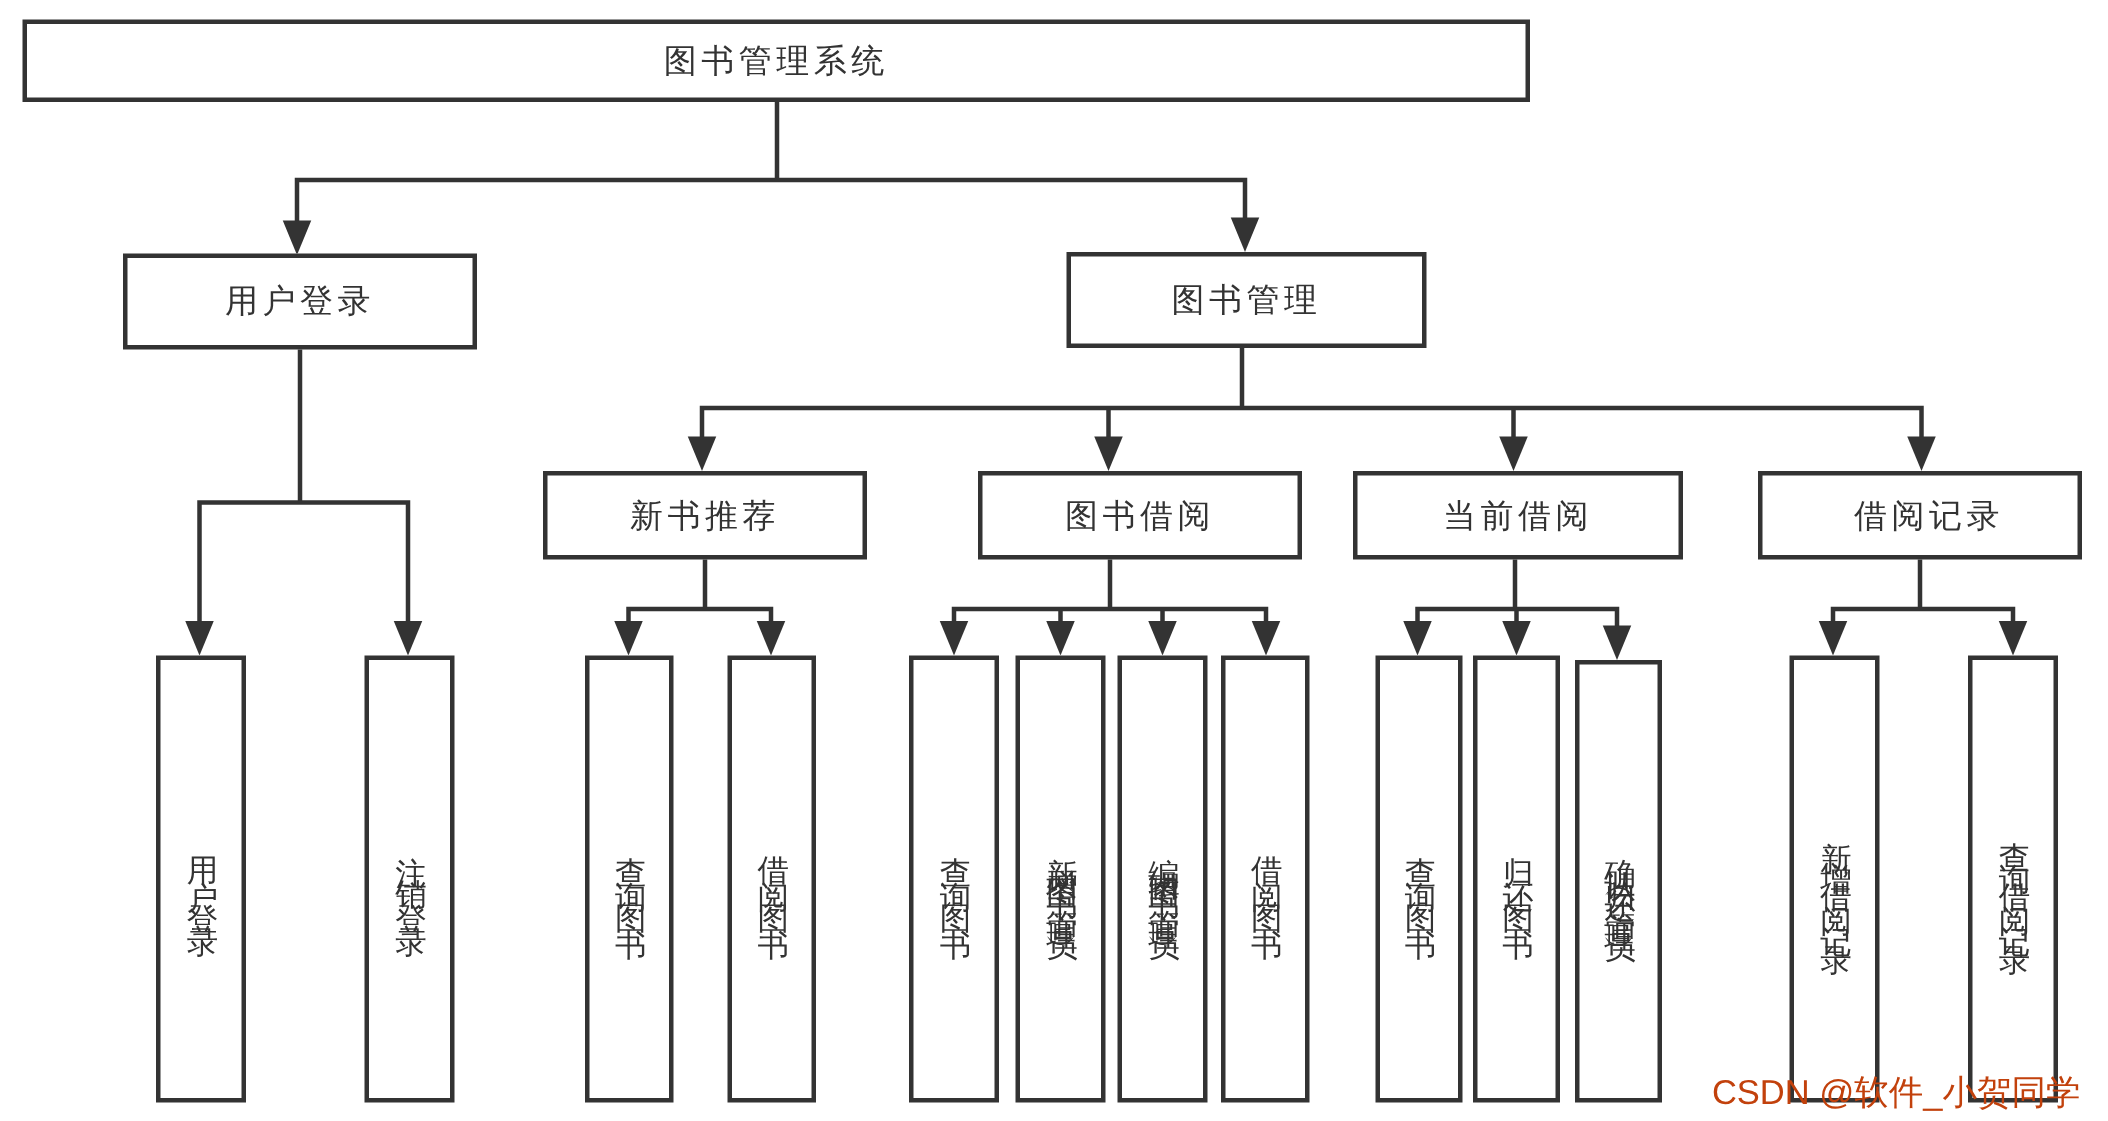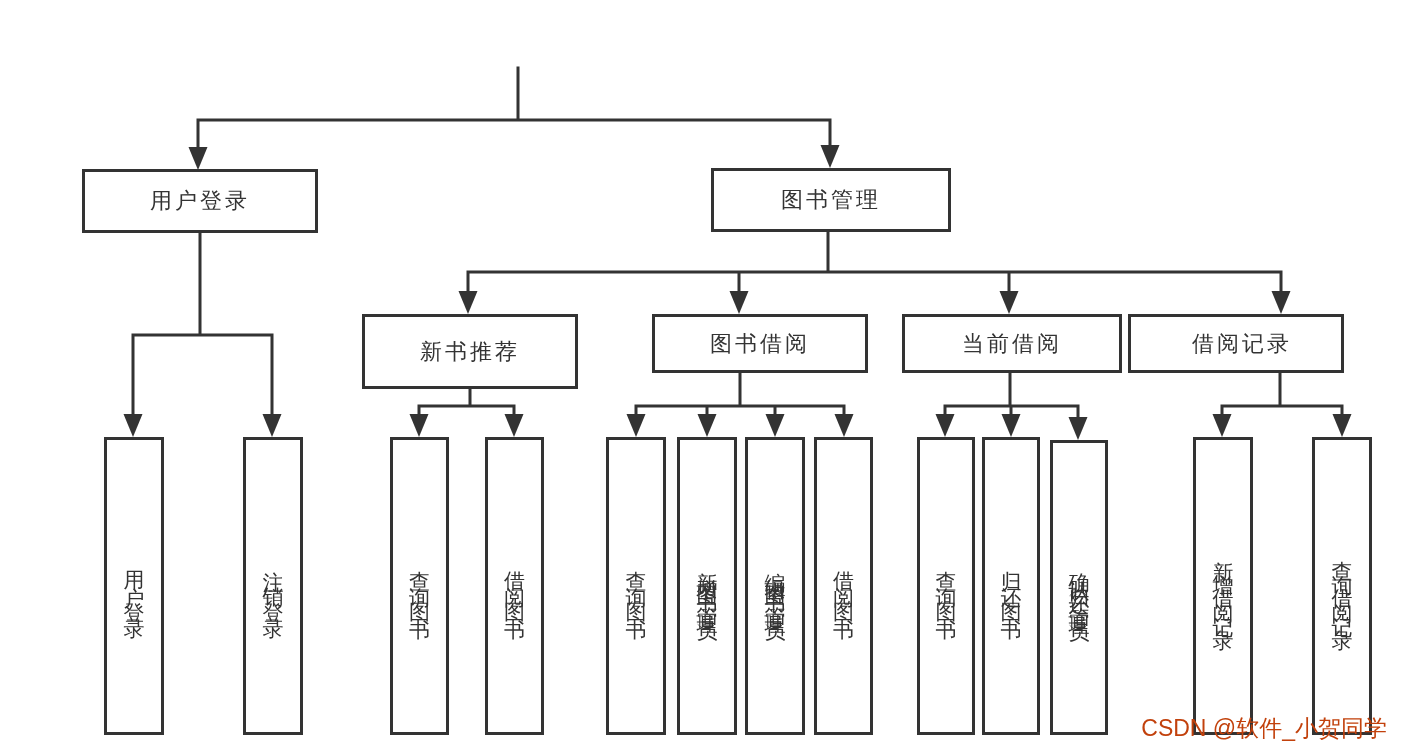--- a/index.html
+++ b/index.html
@@ -87,38 +87,41 @@
       <polygon points="834.5,414 853.5,414 844,437" fill="#333333"></polygon>
       <path d="M 1010 373 V 406 M 945 406 H 1078 M 945 406 V 416 M 1011 406 V 416 M 1078 406 V 419" fill="none" stroke="#333333" stroke-width="3" stroke-linecap="square"></path>
       <polygon points="935.5,414 954.5,414 945,437" fill="#333333"></polygon>
       <polygon points="1001.5,414 1020.5,414 1011,437" fill="#333333"></polygon>
       <polygon points="1068.5,417 1087.5,417 1078,440" fill="#333333"></polygon>
       <path d="M 1280 373 V 406 M 1222 406 H 1342 M 1222 406 V 416 M 1342 406 V 416" fill="none" stroke="#333333" stroke-width="3" stroke-linecap="square"></path>
       <polygon points="1212.5,414 1231.5,414 1222,437" fill="#333333"></polygon>
       <polygon points="1332.5,414 1351.5,414 1342,437" fill="#333333"></polygon>
     </svg>
 
+  <div class="hbox" style="left:15px; top:13px; width:1005px; height:55px;">
+    <span>图书管理系统</span>
+  </div>
 
   <div class="hbox" style="left:82px; top:169px; width:236px; height:64px;">
     <span>用户登录</span>
   </div>
   <div class="hbox" style="left:711px; top:168px; width:240px; height:64px;">
     <span>图书管理</span>
   </div>
 
-  <div class="hbox" style="left:362px; top:314px; width:216px; height:75px;">
+  <div class="hbox" style="left:362px; top:314px; width:216px; height:59px;">
     <span>新书推荐</span>
   </div>
   <div class="hbox" style="left:652px; top:314px; width:216px; height:59px;">
     <span>图书借阅</span>
   </div>
   <div class="hbox" style="left:902px; top:314px; width:220px; height:59px;">
     <span>当前借阅</span>
   </div>
-  <div class="hbox" style="left:1128px; top:314px; width:216px; height:59px;padding-left:12px;">
+  <div class="hbox" style="left:1172px; top:314px; width:216px; height:59px;padding-left:12px;">
     <span>借阅记录</span>
   </div>
 
   <div class="vbox" style="left:104px; top:437px; width:60px; height:298px;">
     <span class="vtext">用户登录</span>
   </div>
   <div class="vbox" style="left:243px; top:437px; width:60px; height:298px;">
     <span class="vtext">注销登录</span>
   </div>
 

